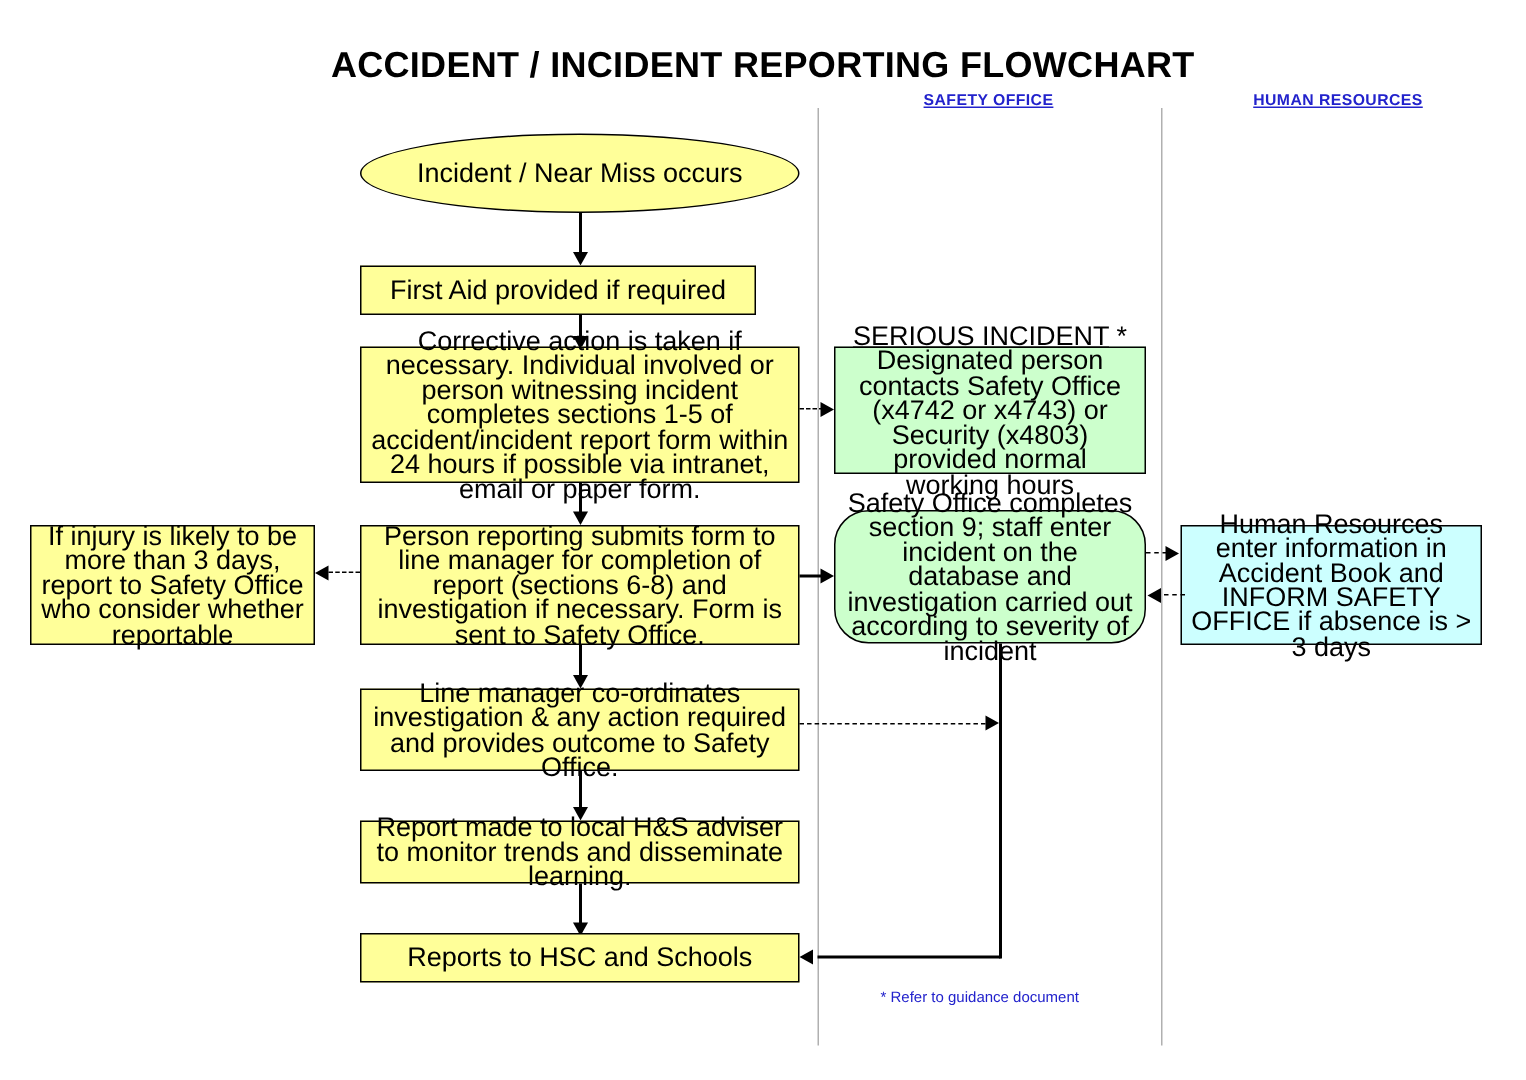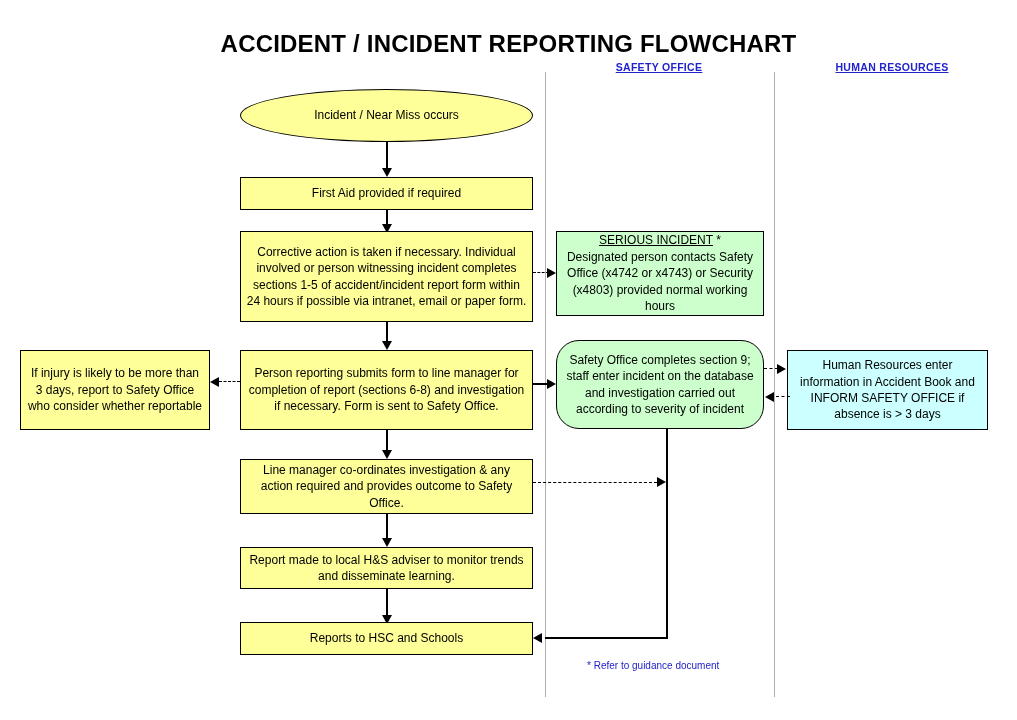--- a/index.html
+++ b/index.html
@@ -48,21 +48,21 @@
   }
   
   .node {
     position: absolute;
     box-sizing: border-box;
     border: 1.6px solid #000000;
     display: flex;
     align-items: center;
     justify-content: center;
     text-align: center;
-    font-size: 12px;
+    font-size: 18px;
     line-height: 16.4px;
     color: #000000;
     padding: 2px 5px;
   }
   .node.yellow  { background: #ffff99; }
   .node.green   { background: #ccffcc; }
   .node.cyan    { background: #ccffff; }
   .node.terminator {
     border-radius: 50% / 50%;
   }
@@ -123,21 +123,21 @@
   <div class="divider" style="left:545px; top:72px; height:625px;"></div>
   <div class="divider" style="left:774px; top:72px; height:625px;"></div>
 
   <div class="node yellow terminator" style="left:240px; top:89px; width:293px; height:53px;">
     <span class="txt">Incident / Near Miss occurs</span>
   </div>
 
   <div class="line v" style="left:386px; top:142px; height:29px;"></div>
   <div class="arrow down" style="left:382px; top:168px;"></div>
 
-  <div class="node yellow" style="left:240px; top:177px; width:293px; height:33px;">
+  <div class="node yellow" style="left:240px; top:177px; width:264px; height:33px;">
     <span class="txt">First Aid provided if required</span>
   </div>
 
   <div class="line v" style="left:386px; top:210px; height:19px;"></div>
   <div class="arrow down" style="left:382px; top:224px;"></div>
 
   <div class="node yellow" style="left:240px; top:231px; width:293px; height:91px;">
     <span class="txt">Corrective action is taken if necessary. Individual involved or person witnessing incident completes sections 1-5 of accident/incident report form within 24 hours if possible via intranet, email or paper form.</span>
   </div>
 

